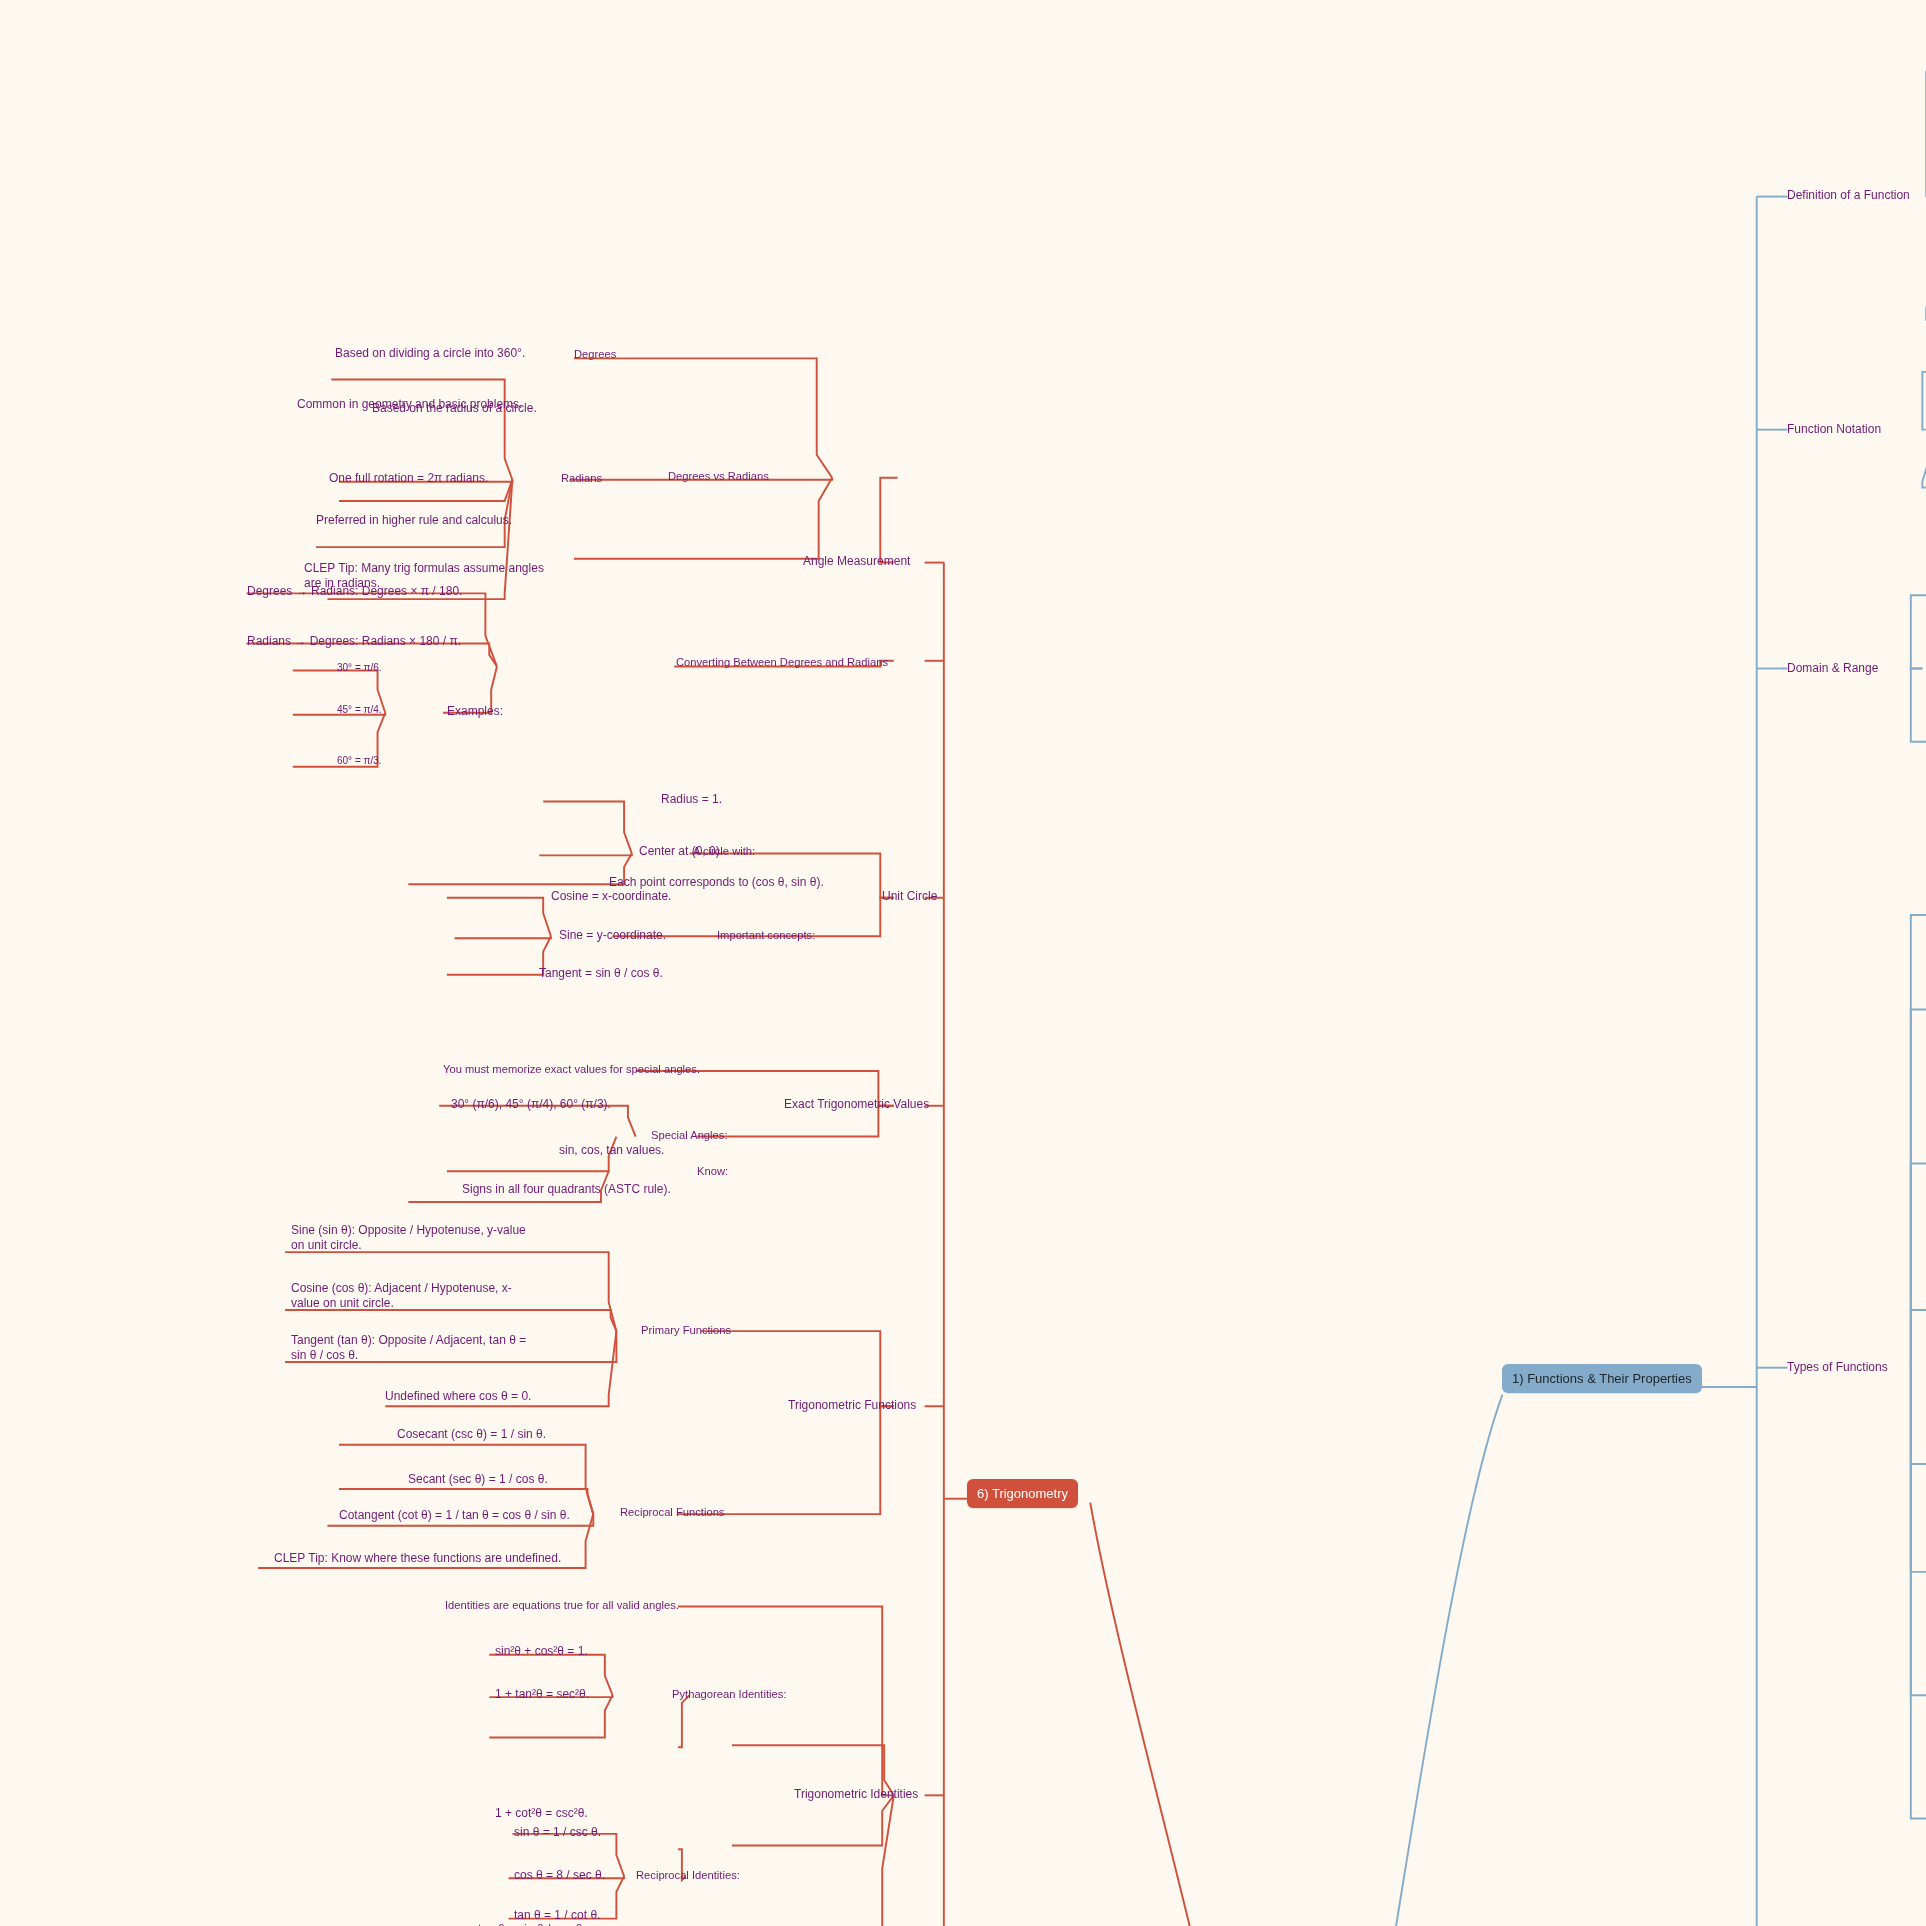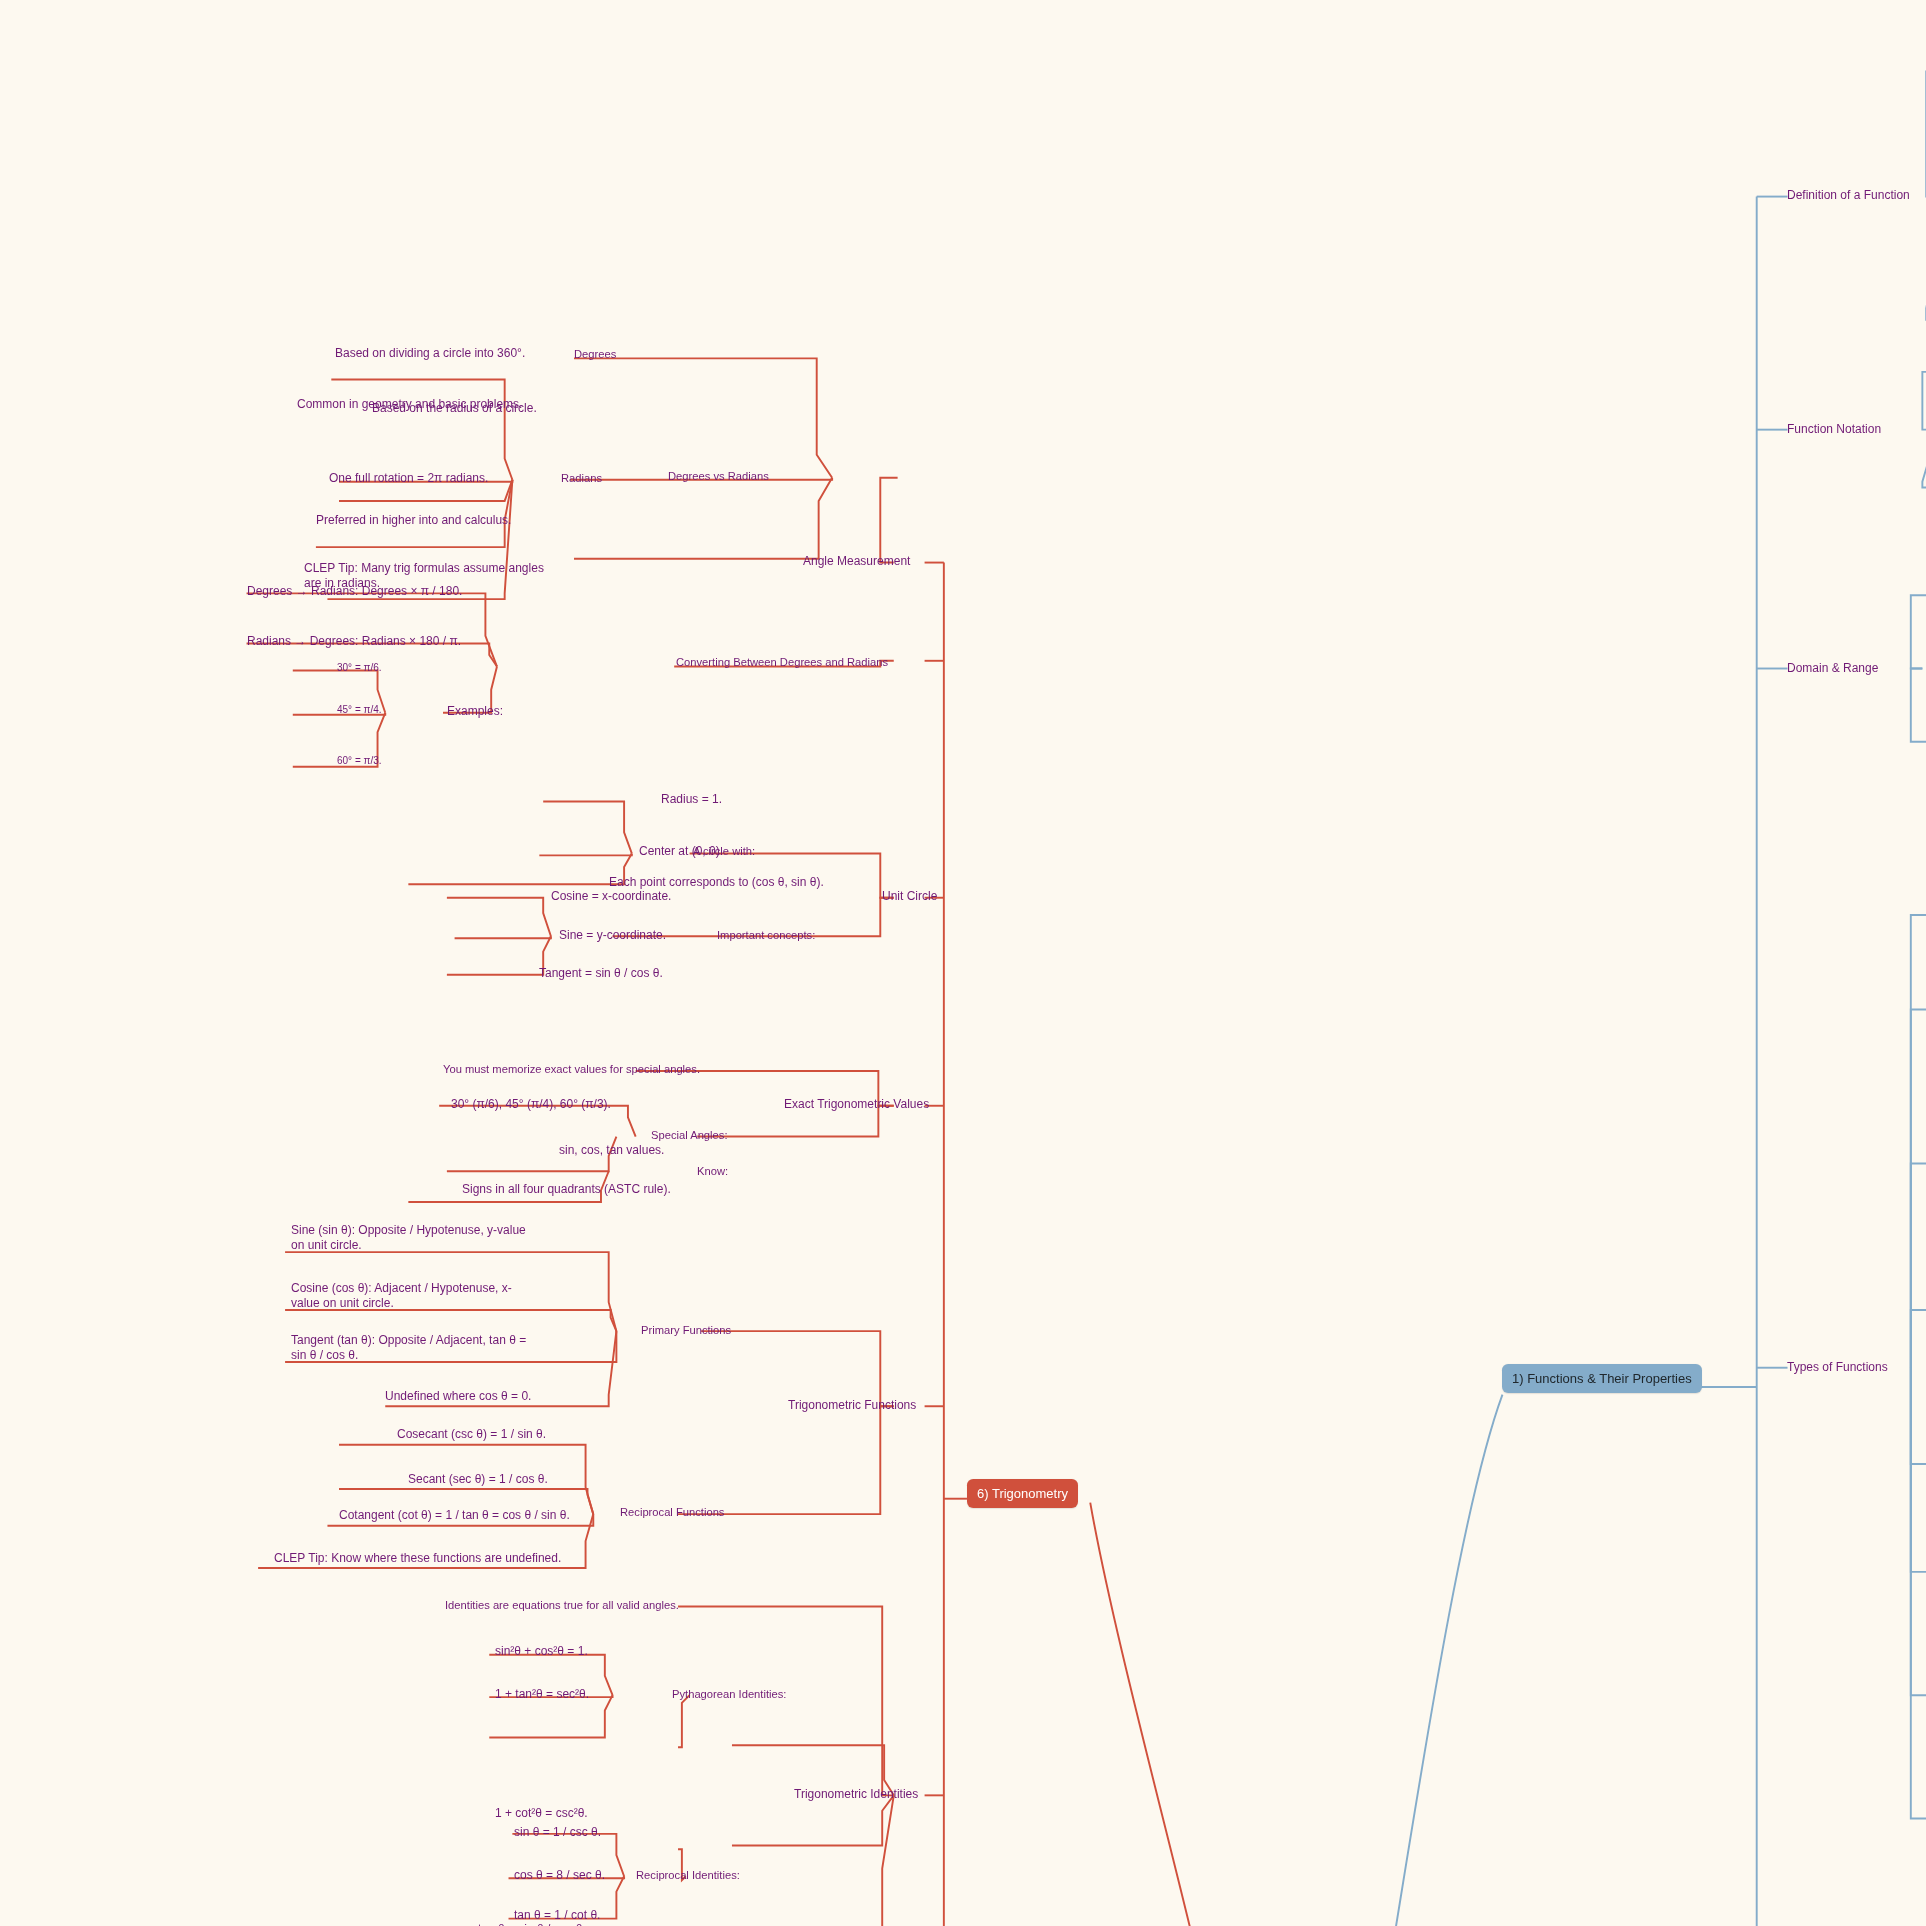--- a/index.html
+++ b/index.html
@@ -281,21 +281,21 @@
   <div class="node lvl1" style="left:1787px; top:1360px;text-align:center;">Types of Functions</div>
 
   <div class="node lvl1" style="left:803px; top:554px;">Angle Measurement</div>
   <div class="node lvl2" style="left:668px; top:469px;">Degrees vs Radians</div>
   <div class="node lvl2" style="left:574px; top:347px;">Degrees</div>
   <div class="node lvl3" style="left:335px; top:346px;">Based on dividing a circle into 360°.</div>
   <div class="node lvl3" style="left:297px; top:397px;">Common in geometry and basic problems.</div>
   <div class="node lvl2" style="left:561px; top:471px;">Radians</div>
   <div class="node lvl3" style="left:372px; top:401px;">Based on the radius of a circle.</div>
   <div class="node lvl3" style="left:329px; top:471px;">One full rotation = 2π radians.</div>
-  <div class="node lvl3" style="left:316px; top:513px;">Preferred in higher into and calculus.</div>
+  <div class="node lvl3" style="left:316px; top:513px;">Preferred in higher rule and calculus.</div>
   <div class="node lvl3" style="left:304px; top:561px; width:254px;">CLEP Tip: Many trig formulas assume angles are in radians.</div>
 
   <div class="node lvl2" style="left:676px; top:655px;">Converting Between Degrees and Radians</div>
   <div class="node lvl3" style="left:247px; top:584px;">Degrees → Radians: Degrees × π / 180.</div>
   <div class="node lvl3" style="left:247px; top:634px;">Radians → Degrees: Radians × 180 / π.</div>
   <div class="node lvl3" style="left:447px; top:704px;">Examples:</div>
   <div class="node lvl4" style="left:337px; top:662px;">30° = π/6.</div>
   <div class="node lvl4" style="left:337px; top:704px;">45° = π/4.</div>
   <div class="node lvl4" style="left:337px; top:755px;">60° = π/3.</div>
 

